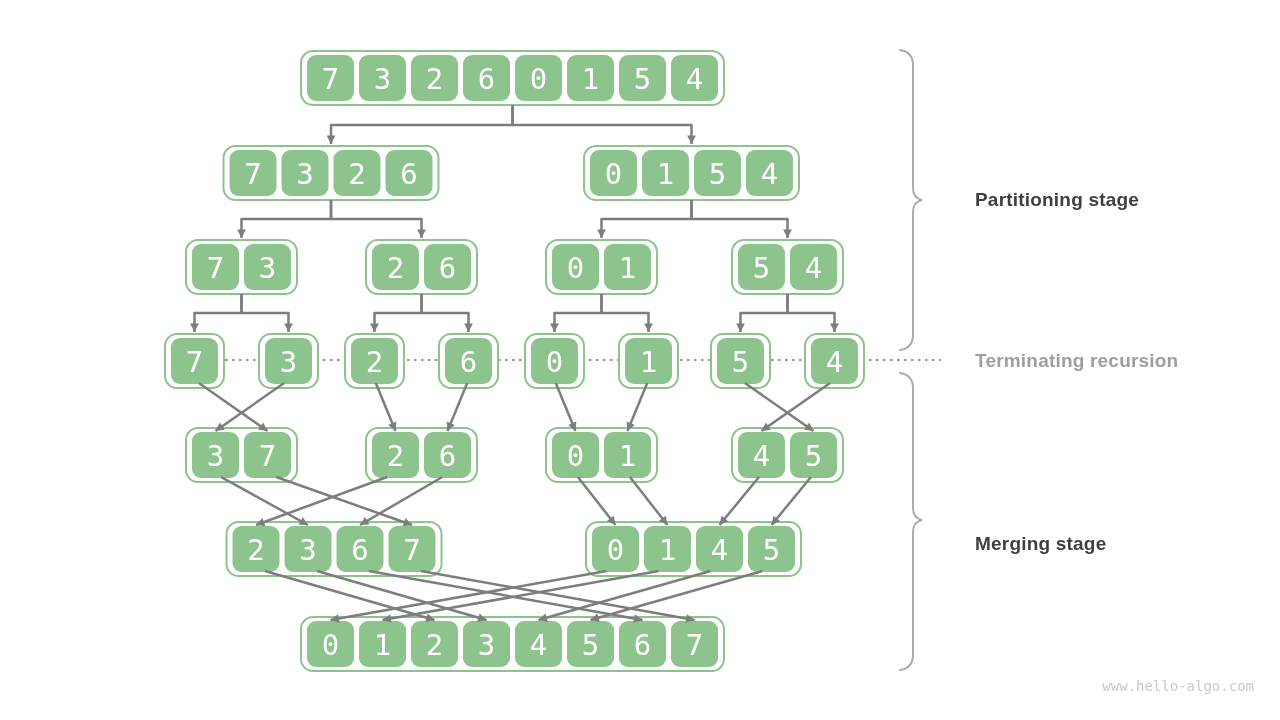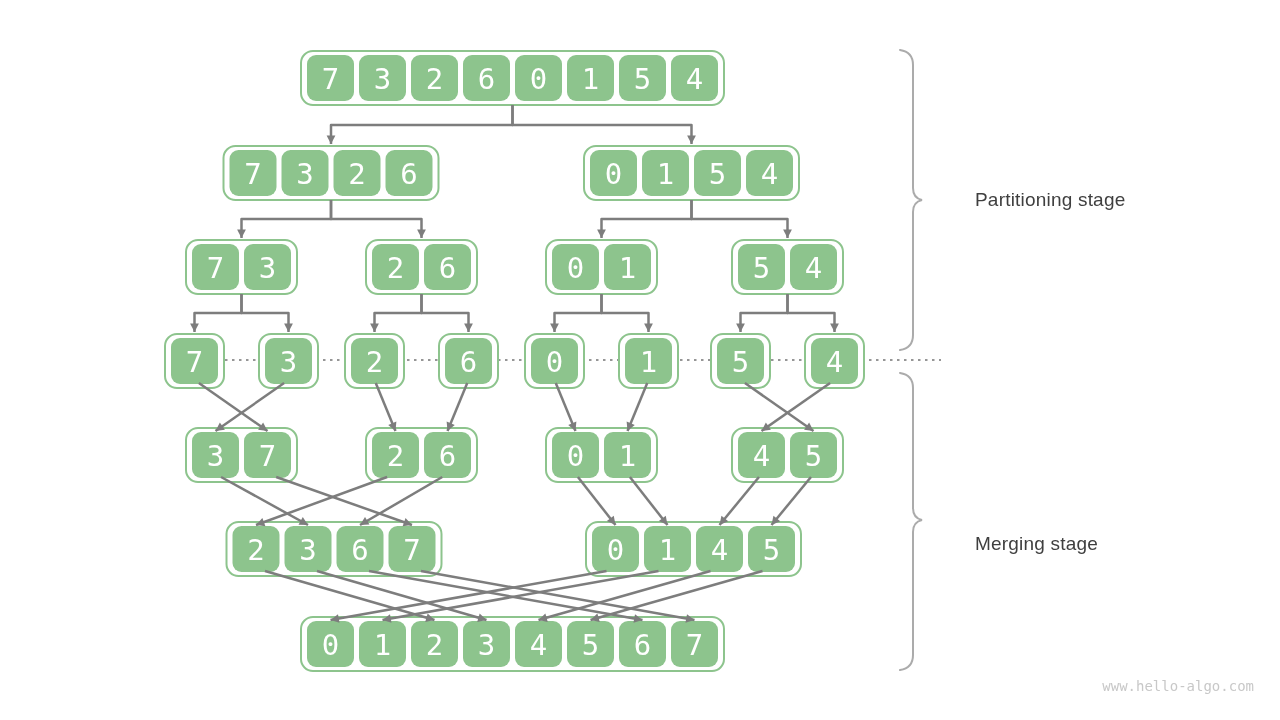--- a/index.html
+++ b/index.html
@@ -3,21 +3,21 @@
 <meta charset="utf-8">
 <style>
   html,body{margin:0;padding:0;}
   body{width:1280px;height:720px;overflow:hidden;background:#fff;}
   .canvas{position:relative;width:1280px;height:720px;background:var(--bg,#fff);
           font-family:"Liberation Sans",sans-serif;}
   #diagram-svg{position:absolute;left:0;top:0;}
   .cell-text{font-family:"DejaVu Sans Mono",monospace;font-size:29px;
              text-anchor:middle;dominant-baseline:central;}
   .stage-label{position:absolute;left:975px;transform:translateY(-50%);
-               font-size:19px;font-weight:400;white-space:nowrap;letter-spacing:.2px;}
+               font-size:19px;font-weight:700;white-space:nowrap;letter-spacing:.2px;}
   .stage-label.dark{color:var(--label-dark,#3f3f3f);}
   .stage-label.muted{color:var(--label-muted,#9e9e9e);}
   .watermark{position:absolute;right:26px;top:678px;
              font-family:"DejaVu Sans Mono",monospace;font-size:14px;
              color:var(--watermark,#c8c8c8);white-space:nowrap;}
 </style>
 </head>
 <body>
 
 <div class="canvas">
@@ -242,15 +242,16 @@
       <path d="M421,571 L694.5,620" fill="none" stroke="#7D7D7D" stroke-width="2.5" stroke-linejoin="round" marker-end="url(#ah)"></path>
       <path d="M606.5,571 L330.5,620" fill="none" stroke="#7D7D7D" stroke-width="2.5" stroke-linejoin="round" marker-end="url(#ah)"></path>
       <path d="M658.5,571 L382.5,620" fill="none" stroke="#7D7D7D" stroke-width="2.5" stroke-linejoin="round" marker-end="url(#ah)"></path>
       <path d="M710.5,571 L538.5,620" fill="none" stroke="#7D7D7D" stroke-width="2.5" stroke-linejoin="round" marker-end="url(#ah)"></path>
       <path d="M762.5,571 L590.5,620" fill="none" stroke="#7D7D7D" stroke-width="2.5" stroke-linejoin="round" marker-end="url(#ah)"></path>
       <path d="M900,50 Q913,52 913,65 L913,188 Q913,198 922,200 Q913,202 913,212 L913,335 Q913,348 900,350" fill="none" stroke="#ABABAB" stroke-width="2" stroke-linecap="round"></path>
       <path d="M900,373 Q913,375 913,388 L913,508 Q913,518 922,520 Q913,522 913,532 L913,655 Q913,668 900,670" fill="none" stroke="#ABABAB" stroke-width="2" stroke-linecap="round"></path>
     </svg>
 
   <div class="stage-label dark" style="top:200px;">Partitioning stage</div>
+  <div class="stage-label muted" style="top:361px;">Terminating recursion</div>
   <div class="stage-label dark" style="top:544px;">Merging stage</div>
   <div class="watermark">www.hello-algo.com</div>
 </div>
 
 </body></html>

